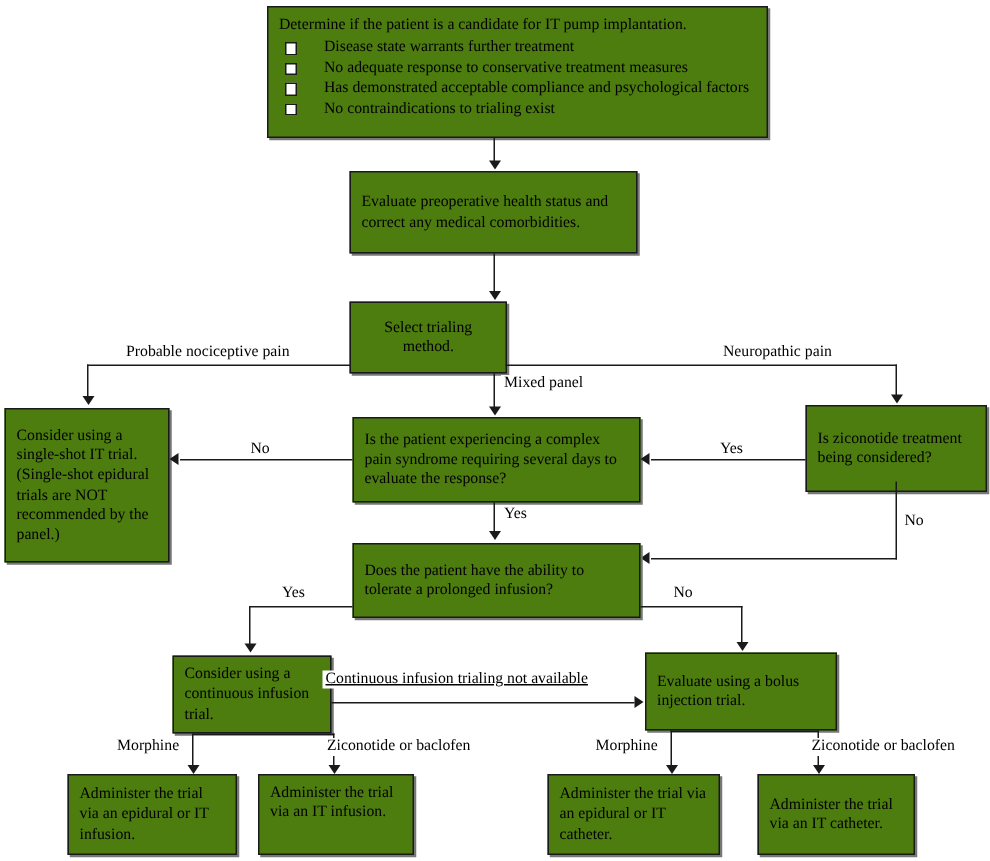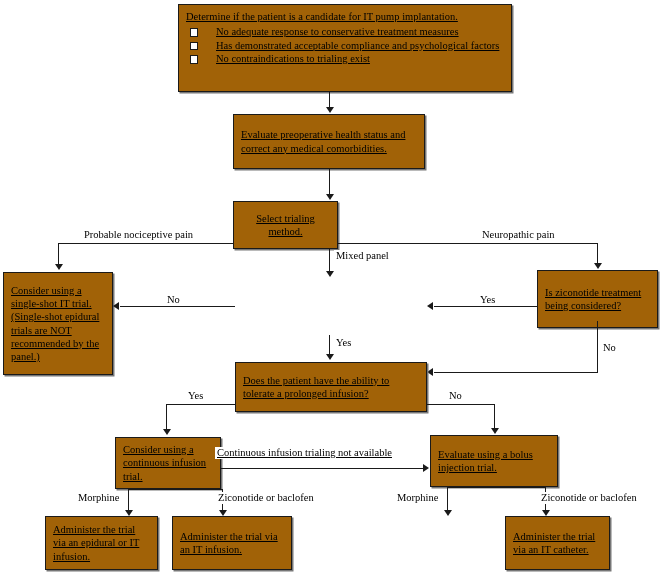--- a/index.html
+++ b/index.html
@@ -8,26 +8,25 @@
     width:660px;height:574px;
     background:#ffffff;
     font-family:"Liberation Serif", serif;
     color:#000;
     overflow:hidden;
   }
   .box{
     position:absolute;
     box-sizing:border-box;
     border:1.4px solid #1a1a1a;
-    background:#a16207;
+    background:#4d7c0f;
     font-size:10.5px;
     line-height:13.2px;
     padding:5px 7px;
     box-shadow:1.5px 1.5px 0 #777;
-    text-decoration:underline;
   }
   .box.center{
     display:flex;align-items:center;justify-content:center;text-align:center;
   }
   .box.mid-left{
     display:flex;align-items:center;justify-content:flex-start;text-align:left;
   }
   .box.topleft{
     display:block;text-align:left;
   }
@@ -62,20 +61,21 @@
   }
 </style>
 </head>
 <body>
 
 <div id="canvas">
 
   <div class="box topleft" style="left:178px;top:4px;width:334px;height:88px;">
     <div class="hdr">Determine if the patient is a candidate for IT pump implantation.</div>
     <ul class="cklist">
+      <li><span class="ckbox"></span><span>Disease state warrants further treatment</span></li>
       <li><span class="ckbox"></span><span>No adequate response to conservative treatment measures</span></li>
       <li><span class="ckbox"></span><span>Has demonstrated acceptable compliance and psychological factors</span></li>
       <li><span class="ckbox"></span><span>No contraindications to trialing exist</span></li>
     </ul>
   </div>
 
   <div class="vline" style="left:329px;top:92px;height:16px;"></div>
   <div class="arr arr-down" style="left:325.5px;top:107px;"></div>
 
   <div class="box mid-left" style="left:233px;top:114px;width:192px;height:55px;">
@@ -100,20 +100,23 @@
   <div class="elabel" style="left:480px;top:229px;">Neuropathic pain</div>
 
   <div class="vline" style="left:329px;top:249px;height:24px;"></div>
   <div class="arr arr-down" style="left:325.5px;top:271px;"></div>
   <div class="elabel" style="left:334px;top:250px;">Mixed panel</div>
 
   <div class="box topleft" style="left:3px;top:272px;width:110px;height:103px;display:flex;align-items:center;">
     <span>Consider using a single-shot IT trial. (Single-shot epidural trials are NOT recommended by the panel.)</span>
   </div>
 
+  <div class="box mid-left" style="left:235px;top:278px;width:192px;height:57px;">
+    <span>Is the patient experiencing a complex pain syndrome requiring several days to evaluate the response?</span>
+  </div>
 
   <div class="hline" style="left:120px;top:306px;width:115px;"></div>
   <div class="arr arr-left" style="left:113px;top:302px;"></div>
   <div class="elabel" style="left:165px;top:294px;">No</div>
 
   <div class="box mid-left" style="left:537px;top:270px;width:121px;height:58px;">
     <span>Is ziconotide treatment being considered?</span>
   </div>
 
   <div class="hline" style="left:434px;top:306px;width:103px;"></div>
@@ -168,22 +171,25 @@
   <div class="arr arr-down" style="left:443.5px;top:510px;"></div>
   <div class="vline" style="left:545px;top:487px;height:24px;"></div>
   <div class="arr arr-down" style="left:541.5px;top:510px;"></div>
   <div class="elabel" style="left:395px;top:492px;">Morphine</div>
   <div class="elabel" style="left:539px;top:492px;">Ziconotide or baclofen</div>
 
   <div class="box topleft" style="left:45px;top:516px;width:113px;height:54px;display:flex;align-items:center;">
     <span>Administer the trial via an epidural or IT infusion.</span>
   </div>
 
-  <div class="box topleft" style="left:172px;top:516px;width:120px;height:54px;display:flex;align-items:center;">
+  <div class="box topleft" style="left:172px;top:516px;width:104px;height:54px;display:flex;">
     <span>Administer the trial via an IT infusion.</span>
   </div>
 
+  <div class="box topleft" style="left:365px;top:516px;width:115px;height:54px;display:flex;align-items:center;">
+    <span>Administer the trial via an epidural or IT catheter.</span>
+  </div>
 
   <div class="box topleft" style="left:505px;top:516px;width:105px;height:54px;display:flex;align-items:center;">
     <span>Administer the trial via an IT catheter.</span>
   </div>
 
 </div>
 
 </body></html>

